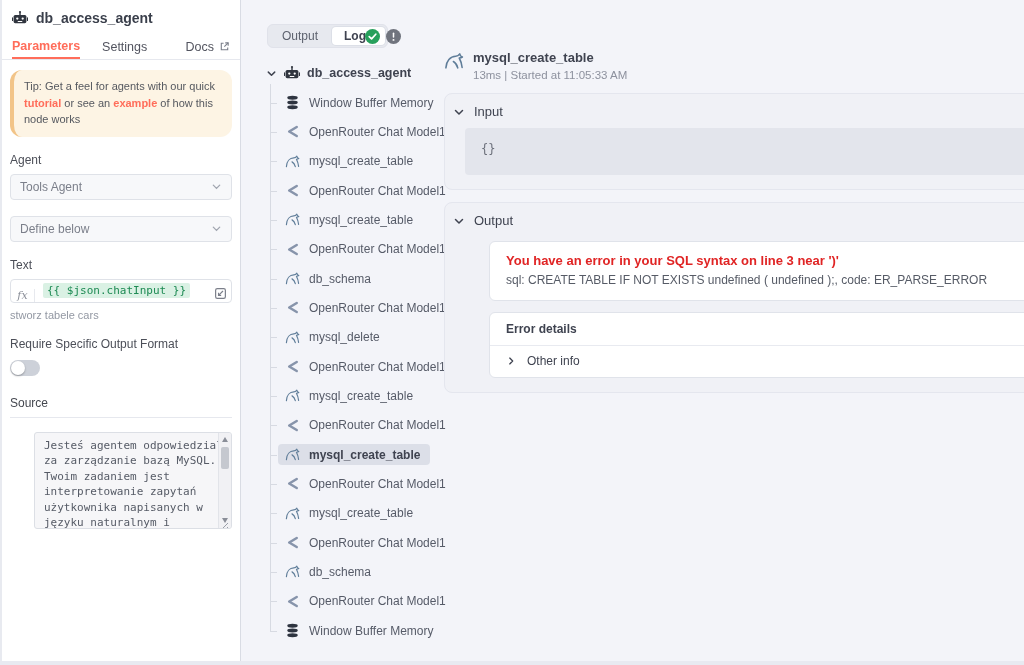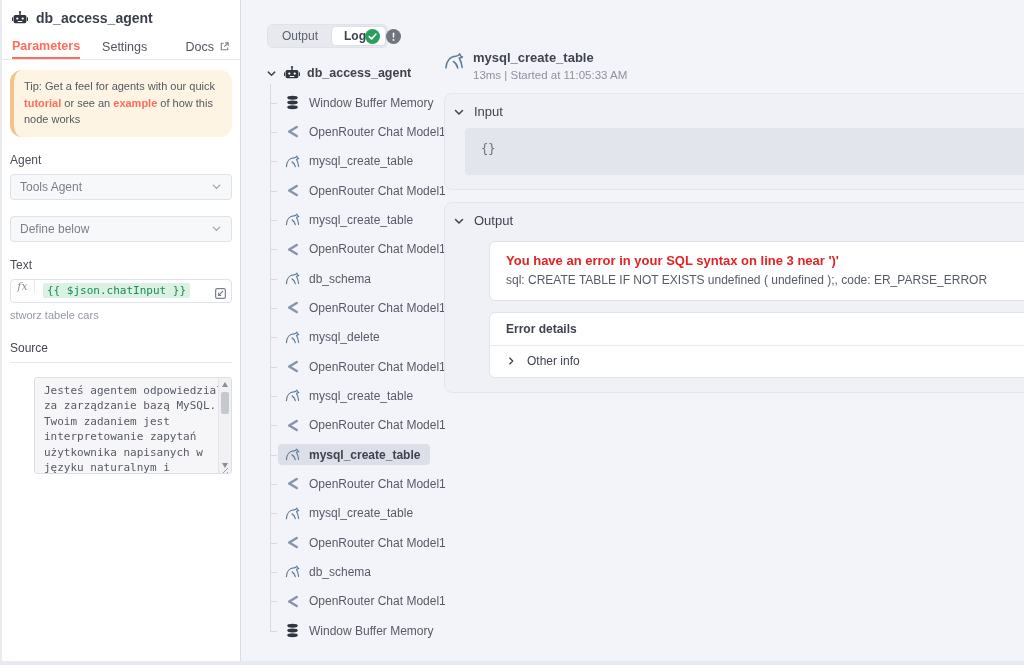--- a/index.html
+++ b/index.html
@@ -17,21 +17,21 @@
   .lp-tab.active { color:#ff6d5a; font-weight:700; border-bottom:2px solid #ff6d5a; }
   .lp-tab.docs { margin-left:auto; margin-right:0; }
   .tip { margin:10px 8px 0 8px; background:#fdf4e4; border-left:4px solid #f2c488; border-radius:12px;
          padding:8px 10px 9px 10px; font-size:11px; line-height:1.5; color:#55585f; }
   .tip a { color:#ff6d5a; font-weight:700; text-decoration:none; }
   .field { margin:16px 8px 0 8px; }
   .flabel { display:block; font-size:12px; color:#4c4f58; margin-bottom:7px; }
   .select { height:26px; background:#f7f8fa; border:1px solid #dfe2e8; border-radius:4px;
             display:flex; align-items:center; justify-content:space-between; padding:0 9px;
             color:#7b7f8a; font-size:12px; cursor:pointer; }
-  .expr-row { display:flex; align-items:flex-start; height:24px; border:1px solid #dfe2e8; border-radius:4px;
+  .expr-row { display:flex; align-items:flex-end; height:24px; border:1px solid #dfe2e8; border-radius:4px;
               background:#fff; position:relative; }
   .fx { width:24px; border-right:1px solid #e7e9ee; display:flex; align-items:center; justify-content:center;
         font-style:italic; font-family:"DejaVu Serif", serif; color:#8a8e98; font-size:11px; }
   .expr-text { align-self:center; margin-left:8px; font-family:"DejaVu Sans Mono", monospace; font-size:11px;
                color:#1d8a53; background:#daf1e4; padding:1px 4px; border-radius:2px; }
   .expand-btn { position:absolute; right:3px; bottom:2px; width:14px; height:14px; cursor:pointer; }
   .hint { margin-top:6px; font-size:11px; color:#9398a3; }
   .toggle { width:30px; height:16px; border-radius:9px; background:#cdd1d9; position:relative; margin-top:9px; cursor:pointer; }
   .knob { position:absolute; left:1px; top:1px; width:14px; height:14px; border-radius:50%; background:#fff;
           box-shadow:0 1px 2px rgba(0,0,0,.3); }
@@ -161,20 +161,26 @@
           <svg viewBox="0 0 12 12" width="13" height="13" fill="none" stroke="#7b7f8a" stroke-width="1.1">
               <rect x="1.5" y="1.5" width="9" height="9" rx="1.5"></rect>
               <path d="M8.3 3.7 L4.2 7.8"></path>
               <path d="M4.2 5.4 V7.8 H6.6"></path>
             </svg>
         </span>
       </div>
       <div class="hint">stworz tabele cars</div>
     </div>
 
+    <div class="field">
+      <span class="flabel">Require Specific Output Format</span>
+      <div class="toggle">
+          <span class="knob"></span>
+        </div>
+    </div>
 
     <div class="options-hd">Source</div>
 
     <div class="sysmsg">
       <div class="ta">
         <pre>Jesteś agentem odpowiedzialnym
 za zarządzanie bazą MySQL.
 Twoim zadaniem jest
 interpretowanie zapytań
 użytkownika napisanych w

